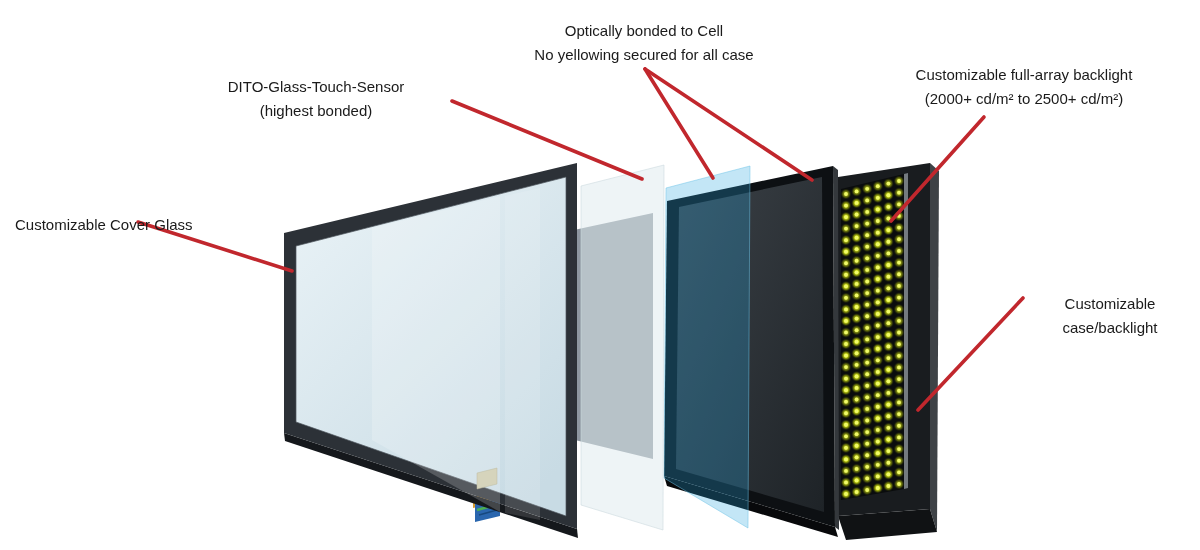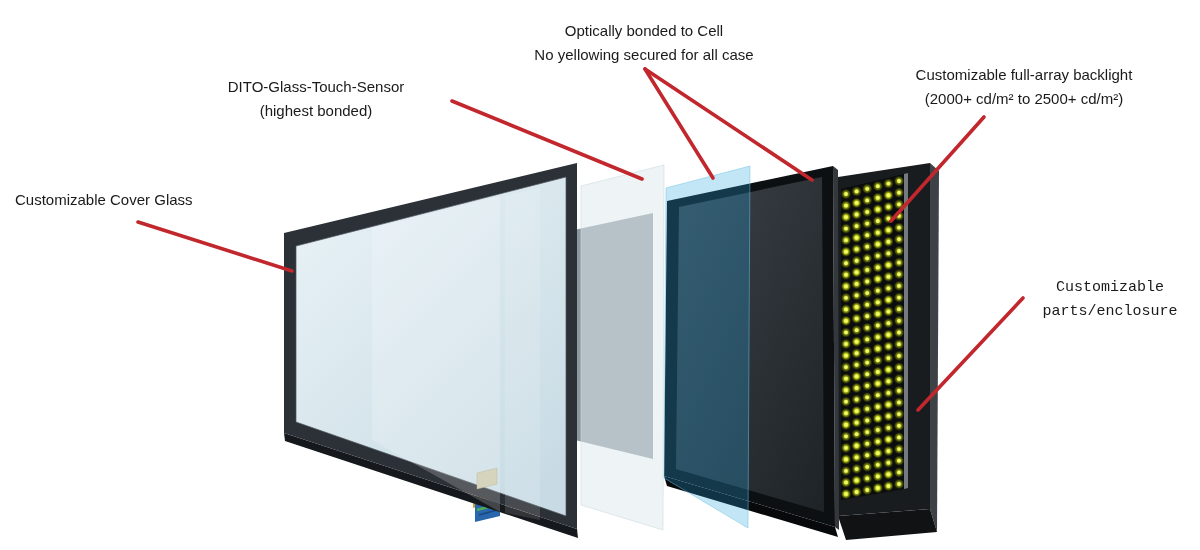--- a/index.html
+++ b/index.html
@@ -433,22 +433,22 @@
   <div class="label centered" style="left:316px;top:75px;">
     <span class="ln">DITO-Glass-Touch-Sensor</span>
     <span class="ln">(highest bonded)</span>
   </div>
 
   <div class="label centered" style="left:1012px;top:63px;margin-left:12px;">
     <span class="ln">Customizable full-array backlight</span>
     <span class="ln">(2000+ cd/m² to 2500+ cd/m²)</span>
   </div>
 
-  <div class="label" style="left:15px;top:188px;">
+  <div class="label" style="left:15px;top:213px;">
     <span class="ln">Customizable Cover Glass</span>
   </div>
 
-  <div class="label centered" style="left:1110px;top:276px;font-family:Liberation Mono, monospace;">
+  <div class="label centered" style="left:1110px;top:292px;">
     <span class="ln">Customizable</span>
-    <span class="ln">parts/enclosure</span>
+    <span class="ln">case/backlight</span>
   </div>
 
 </div>
 
 </body></html>

